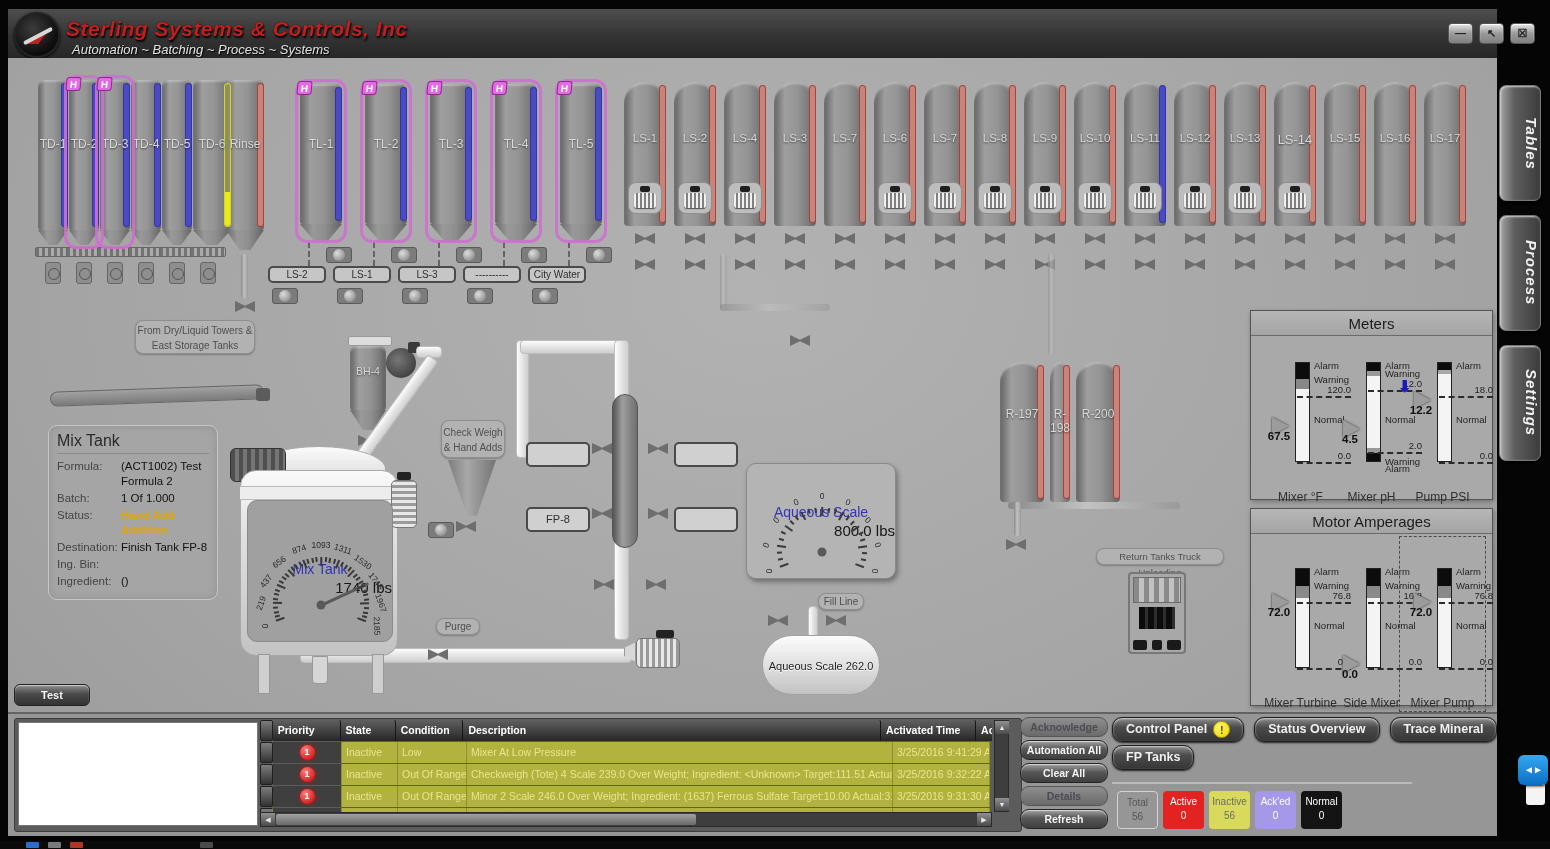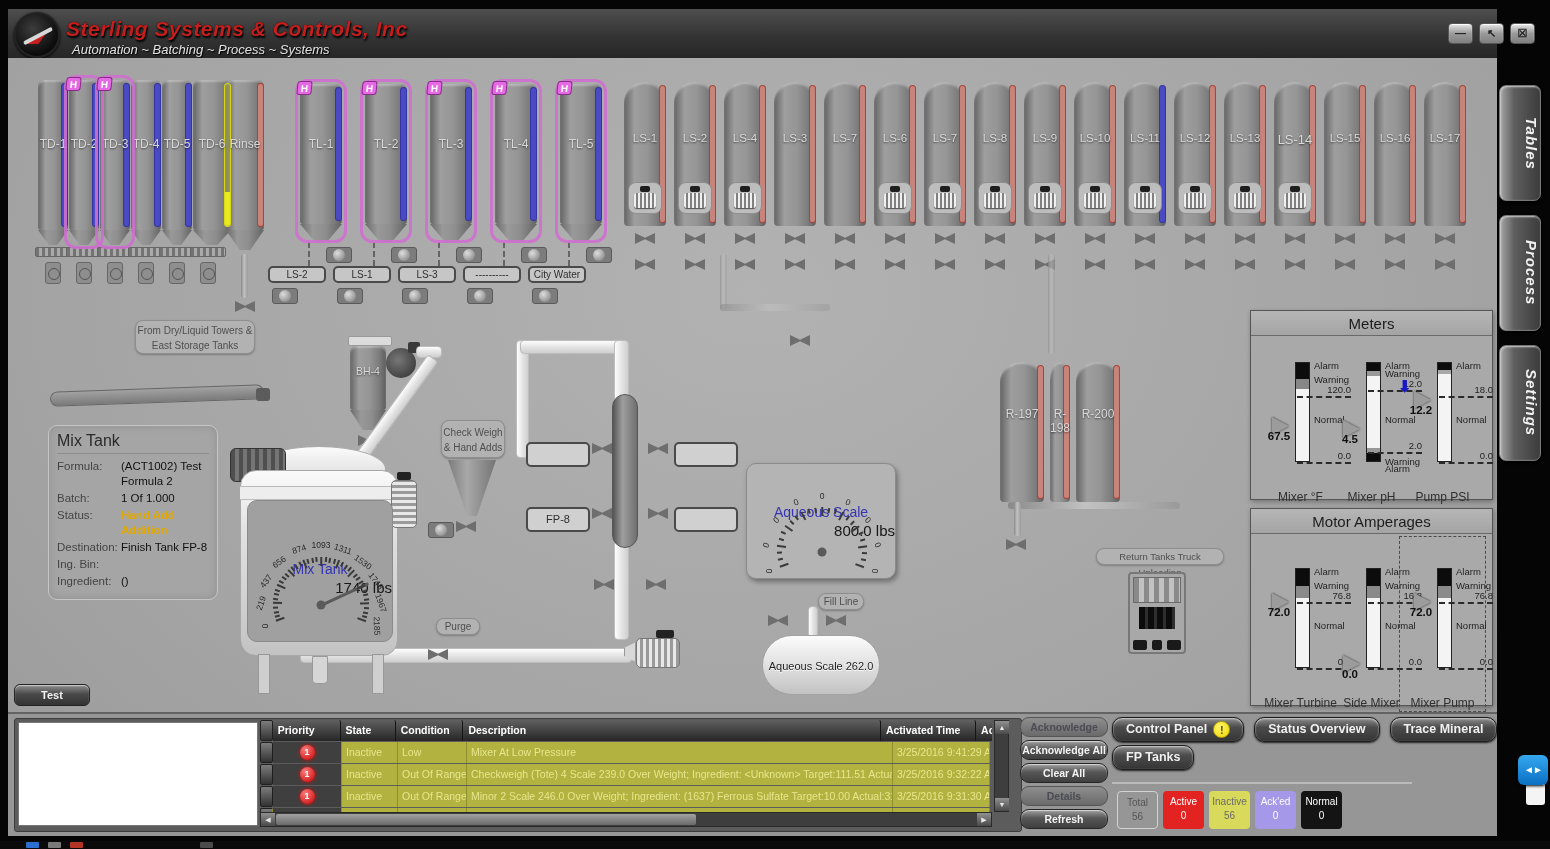--- a/index.html
+++ b/index.html
@@ -861,21 +861,21 @@
         <div style="flex:1"></div>
         <div class="sbtn">▶</div>
       </div>
       <div class="vscroll">
         <div class="sbtn">▲</div>
         <div class="sbtn">▼</div>
       </div>
 
       <div class="abtns">
         <div class="abtn disabled"><span>Acknowledge</span></div>
-          <div class="abtn"><span>Acknowledge All</span></div>
+          <div class="abtn"><span>Automation All</span></div>
           <div class="abtn"><span>Clear All</span></div>
           <div class="abtn disabled"><span>Details</span></div>
           <div class="abtn"><span>Refresh</span></div>
       </div>
 
       <div class="navrow">
         <div class="navbtn has-alert">
             <span>Control Panel</span>
             <span class="alertdot">!</span>
           </div>

